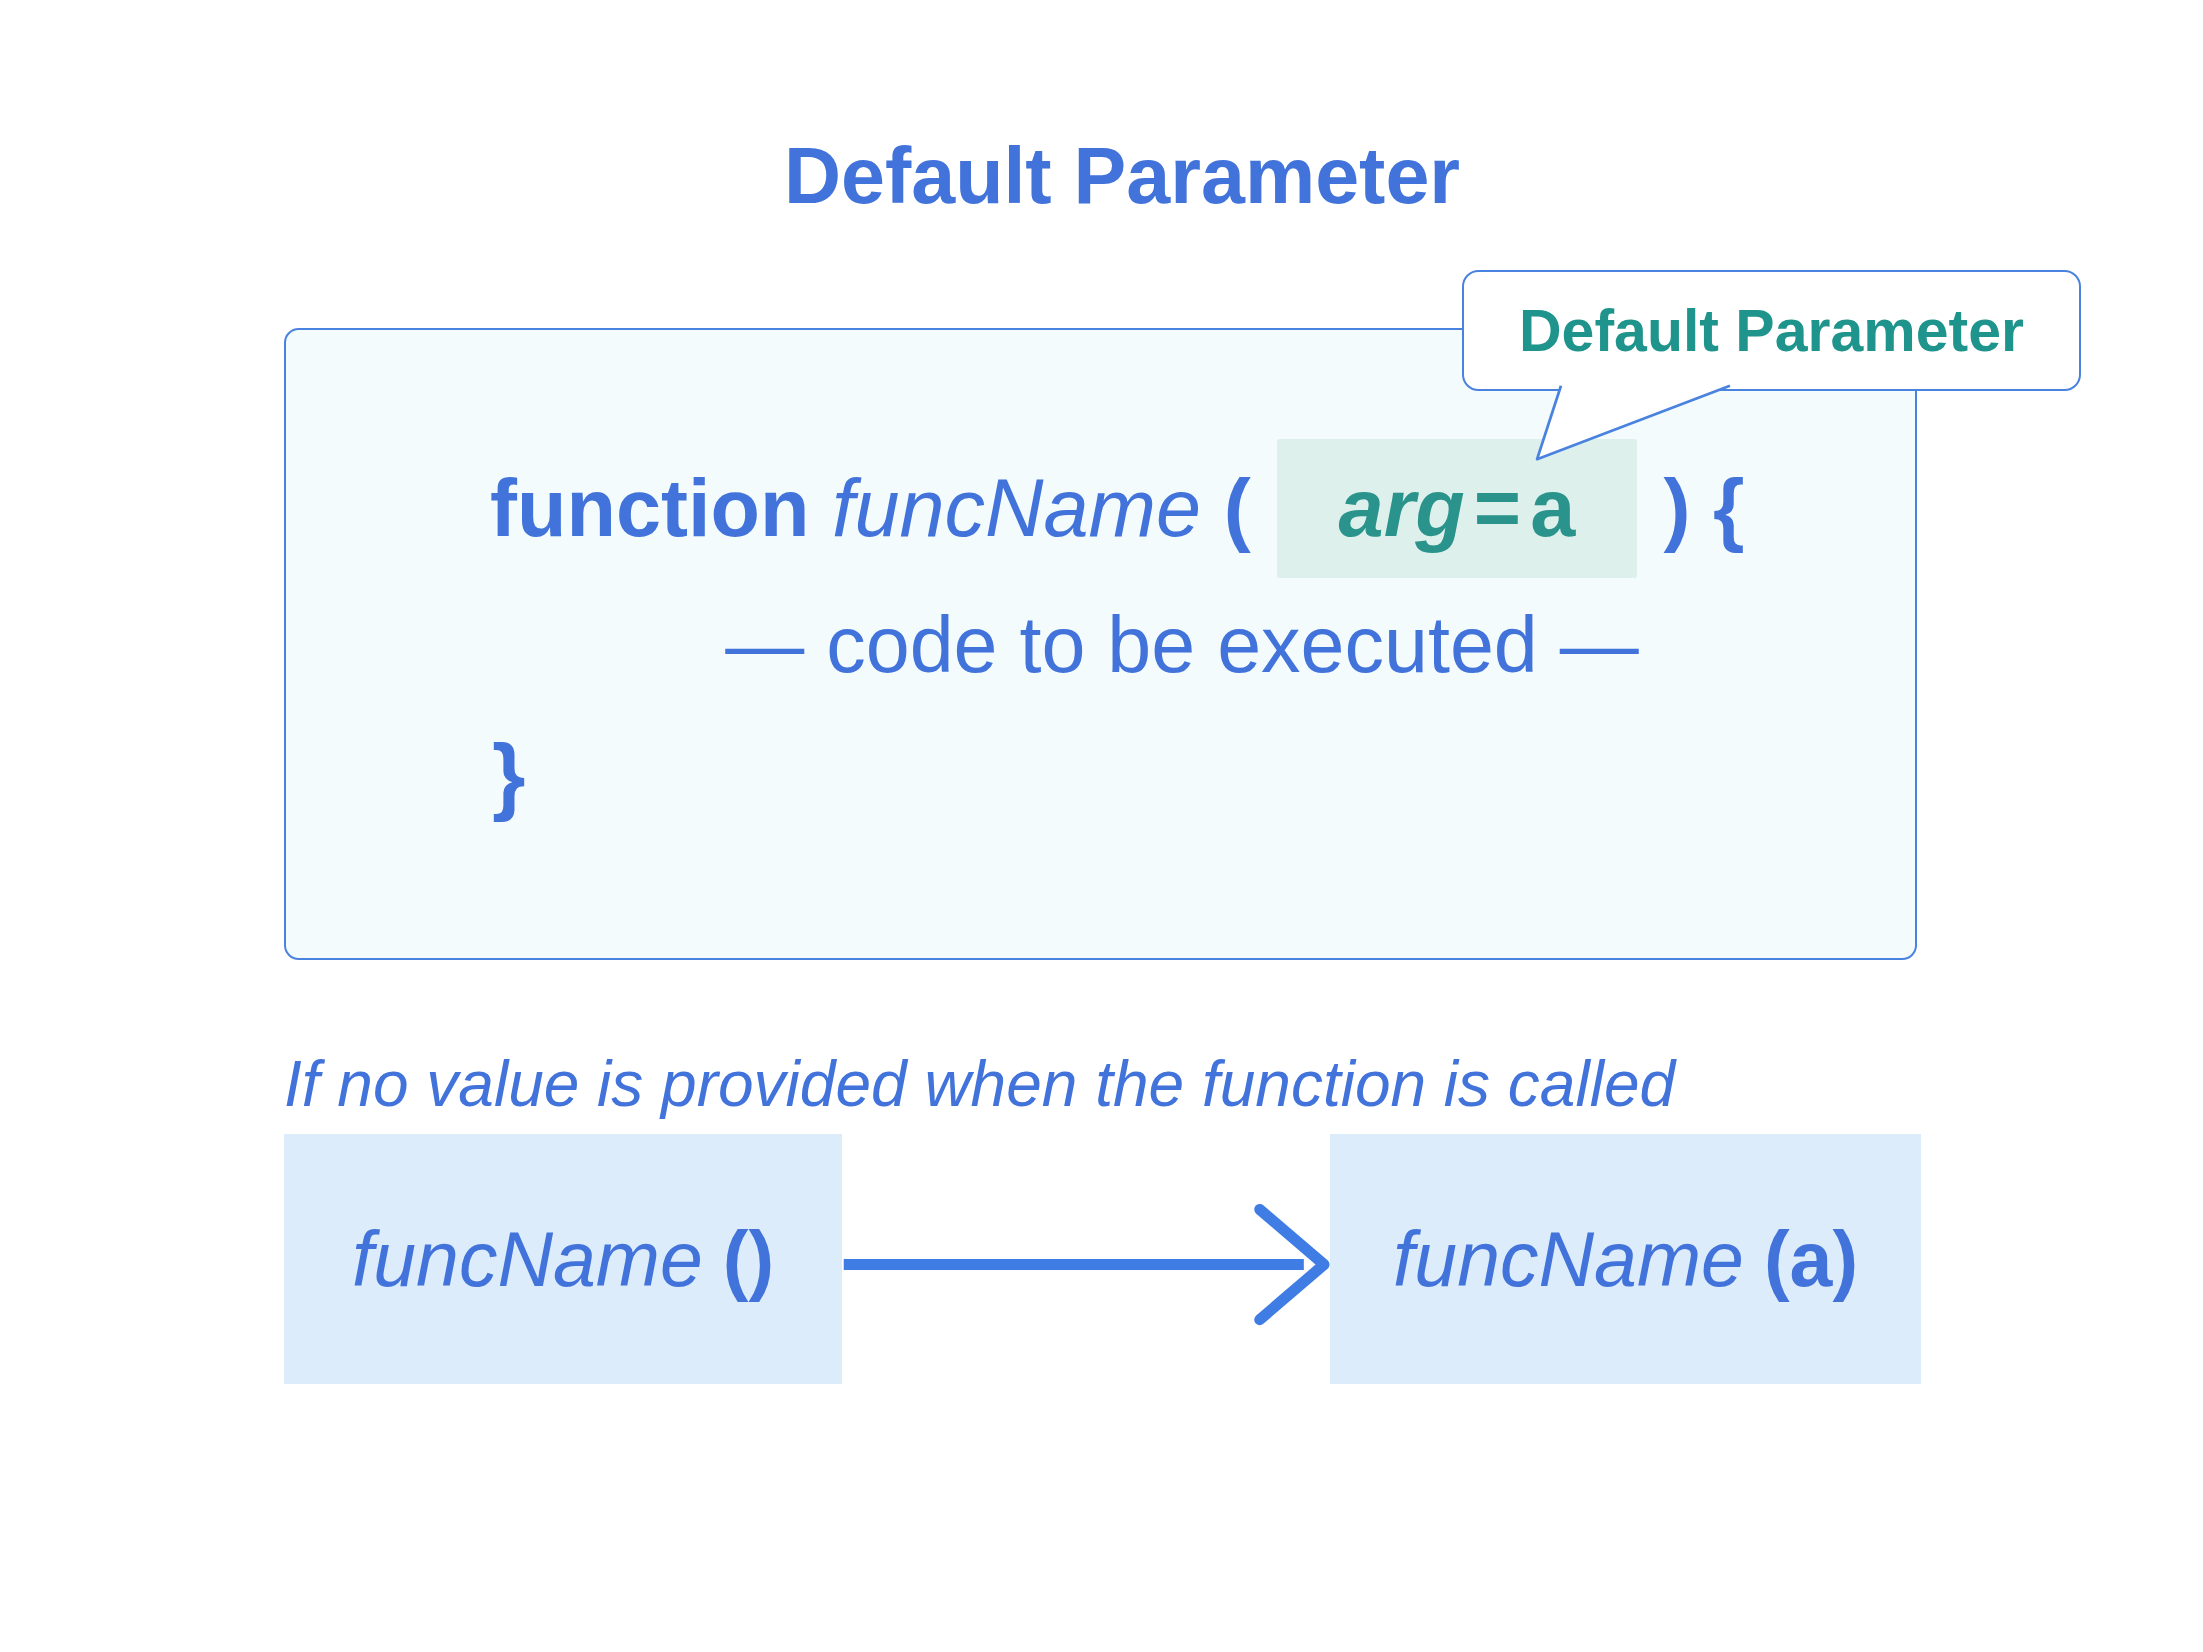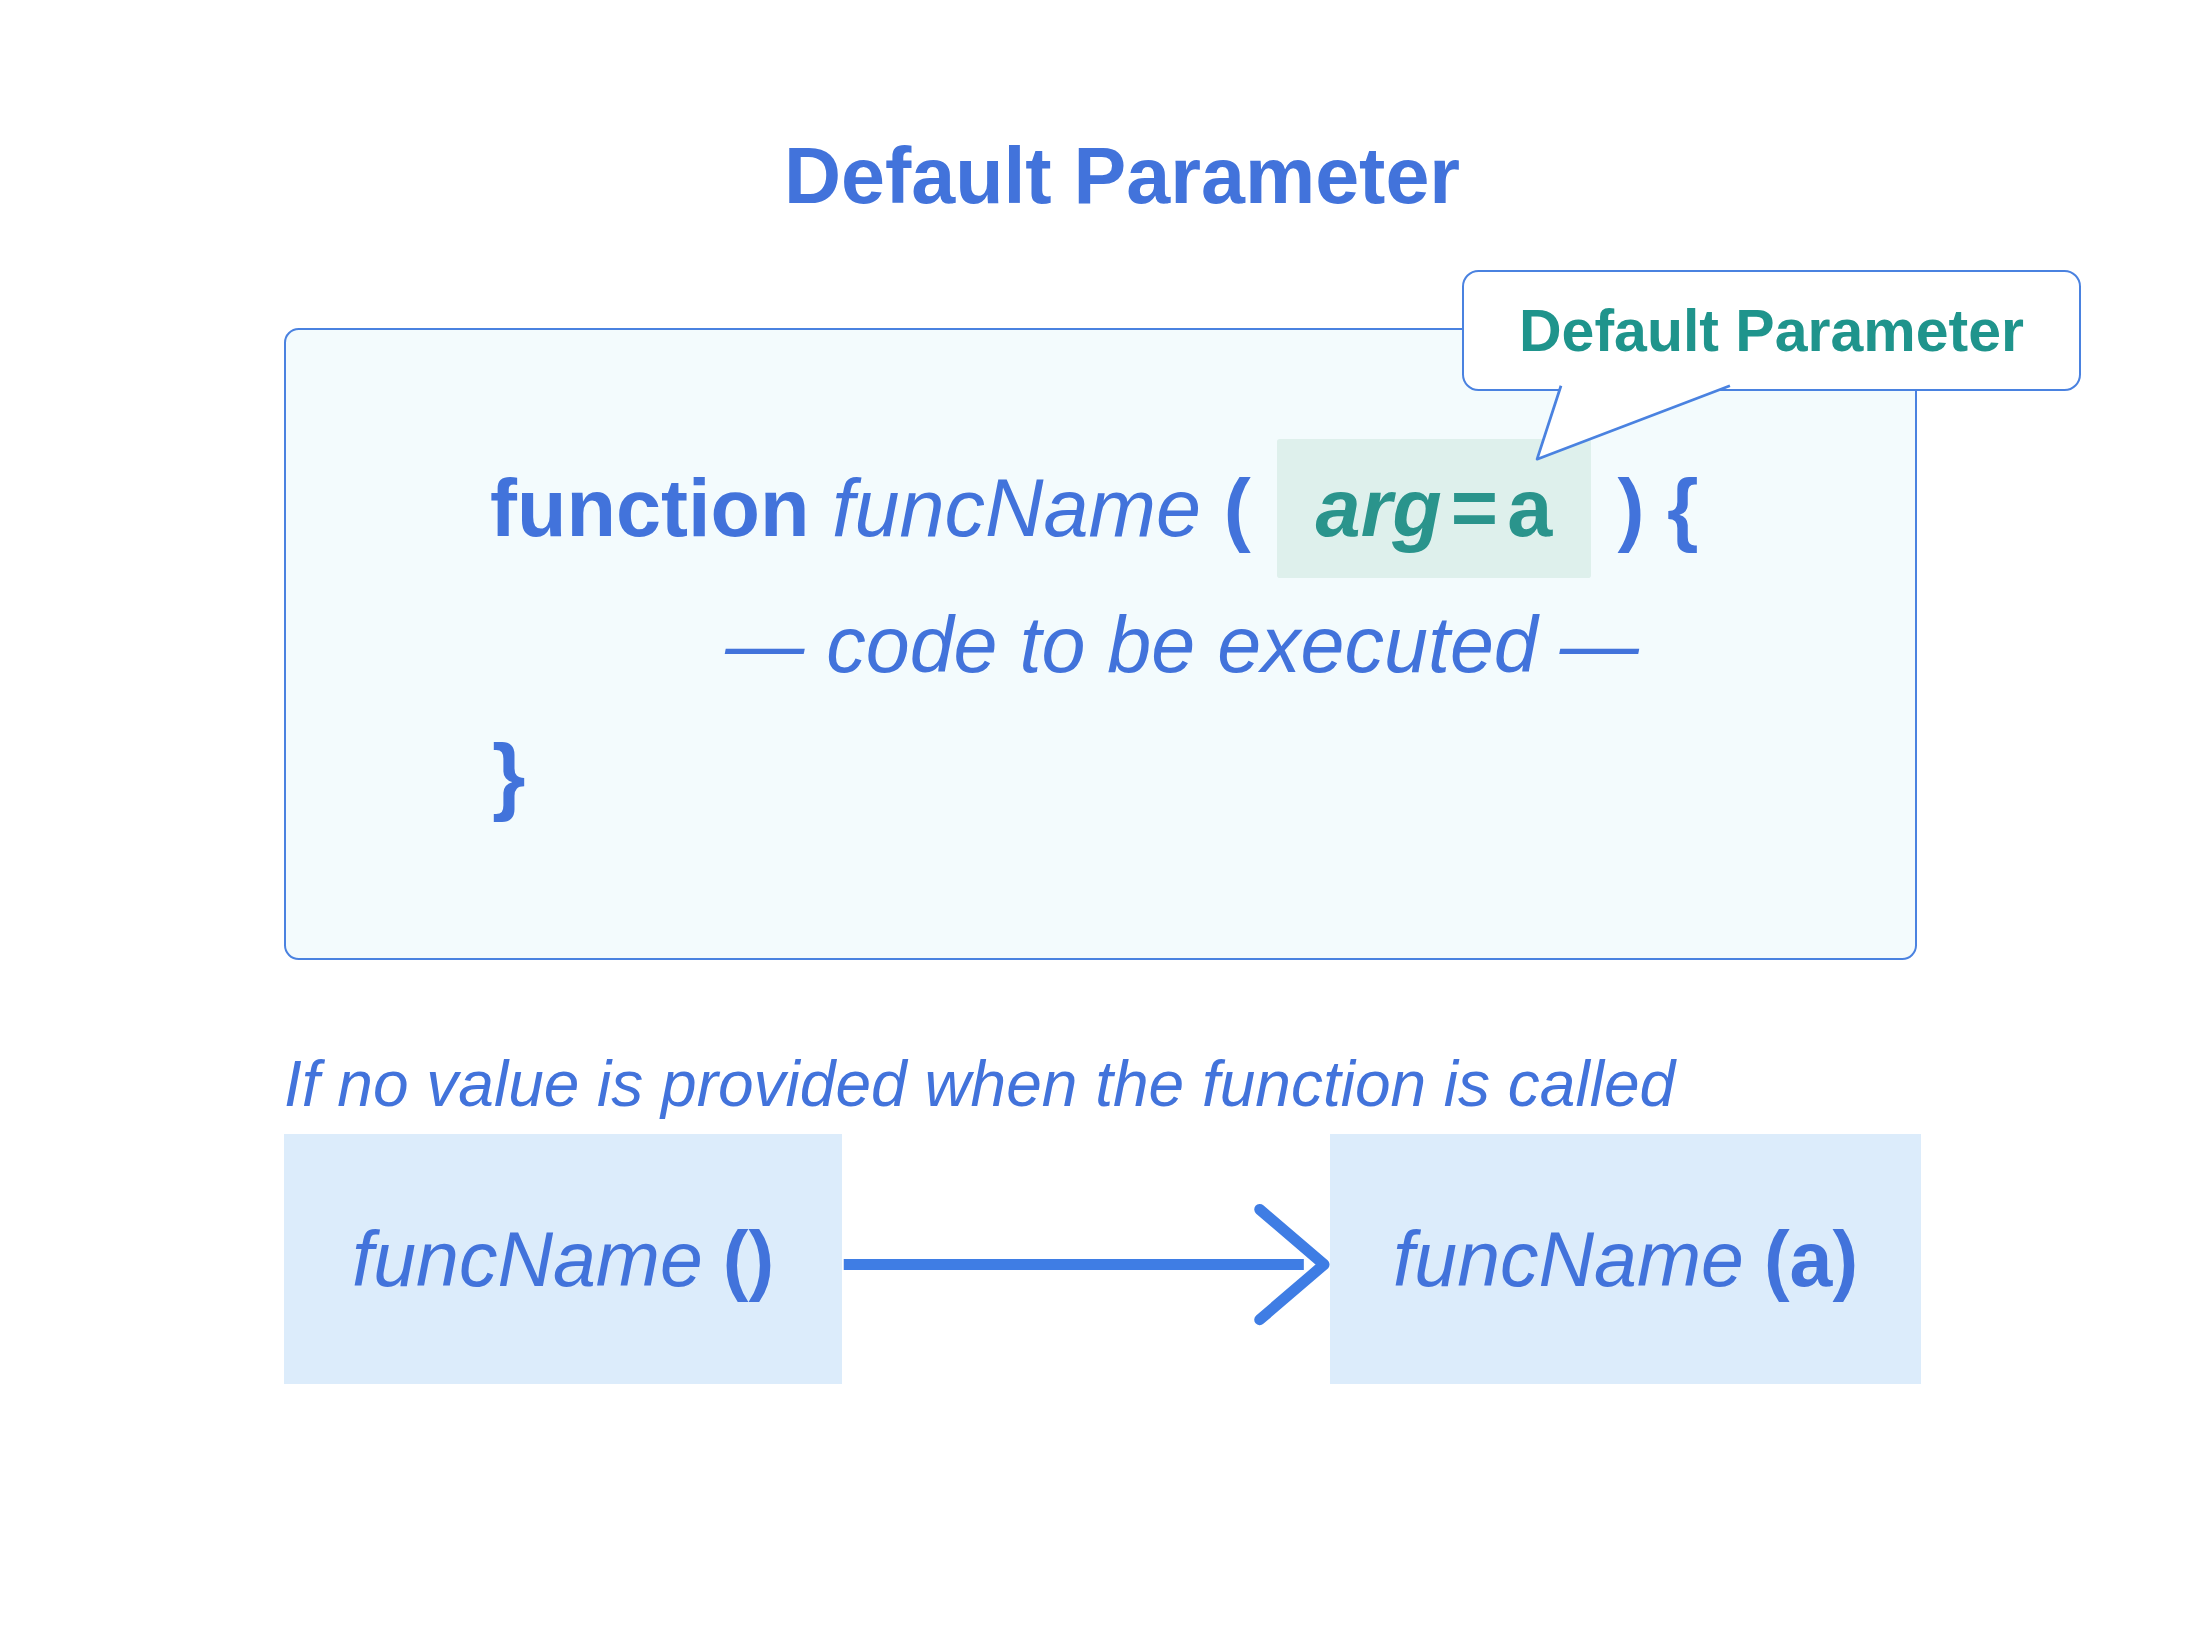--- a/index.html
+++ b/index.html
@@ -21,29 +21,29 @@
   .code-line1 {
     position:absolute; left:470px; top:439px;
     font-size:81px; color:#4273db; white-space:nowrap; line-height:1.15;
   }
   .code-kw { font-weight:700; }
   .code-fn { font-style:italic; font-weight:500; }
   .code-paren { font-weight:600; }
   .code-brace { font-weight:700; }
   .hl {
     display:inline-block; background:#def0ec; border-radius:2.8px;
-    margin:0 26px; padding:33px 39px; line-height:0.9;
+    margin:0 26px; padding:33px 62px; line-height:0.9;
     color:#2a948c; font-weight:700;
   }
   .hl .hl-arg { font-style:italic; }
   .hl .hl-eq { padding:0 9.2px; }
 
   .code-line2 {
     position:absolute; left:264px; top:599px; width:1796px;
-    text-align:center; font-size:79px; font-style:italic; color:#4273db;
+    text-align:center; font-size:79px; color:#4273db;
   }
   .code-line3 {
     position:absolute; left:472px; top:725px;
     font-size:86px; font-weight:700; color:#4273db;
   }
 
   
   .callout {
     position:absolute; left:1442px; top:270px; width:619px; height:121px;
     background:#ffffff; border:2.8px solid #4a82e0; border-radius:16.5px;

